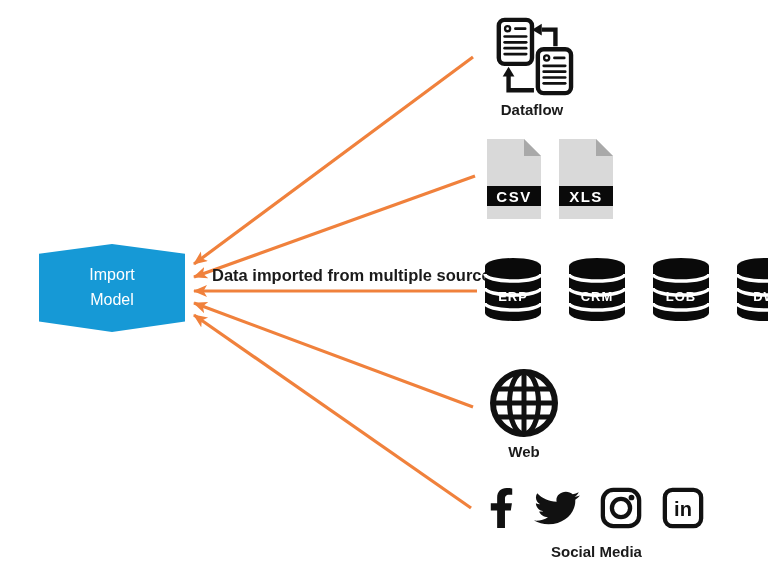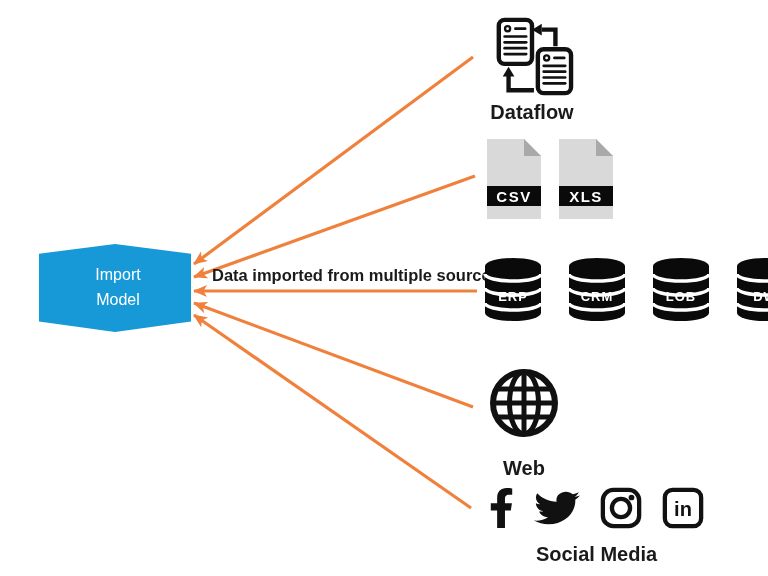--- a/index.html
+++ b/index.html
@@ -16,21 +16,21 @@
     left: 0; top: 0;
     width: 768px; height: 576px;
   }
   .arrows-layer line { stroke: #F0813C; stroke-width: 3.2; }
   .model-shape {
     position: absolute;
     left: 39px; top: 244px;
     width: 146px; height: 88px;
     background: #1699D6;
     clip-path: polygon(0% 11%, 50% 0%, 100% 11%, 100% 88%, 50% 100%, 0% 88%);
-    display: flex; align-items: center; justify-content: center; padding-left: 6px;
+    display: flex; align-items: center; justify-content: center;
   }
   .model-label {
     width: 72px;
     text-align: center;
     color: #ffffff;
     font-size: 16px;
     line-height: 1.55;
   }
   .caption {
     position: absolute;
@@ -39,31 +39,31 @@
     text-align: center;
     font-size: 16.5px;
     font-weight: bold;
     color: #1a1a1a;
     white-space: nowrap;
   }
   .group { position: absolute; display: flex; }
   .col { flex-direction: column; align-items: center; }
   .row { align-items: center; }
   .icon-label {
-    font-size: 20px;
+    font-size: 15px;
     font-weight: bold;
     color: #1a1a1a;
     text-align: center;
   }
   .dataflow-group { left: 486px; top: 16px; width: 92px; }
   .dataflow-group .icon-label { margin-top: 3px; }
   .files-group { left: 487px; top: 139px; gap: 18px; }
   .db-group { left: 483px; top: 256px; gap: 24px; }
   .web-group { left: 486px; top: 367px; width: 76px; }
-  .web-group .icon-label { margin-top: 18px; }
+  .web-group .icon-label { margin-top: 4px; }
   .social-group { left: 489px; top: 486px; }
   .social-row { display: flex; flex-direction: row; align-items: center; gap: 20px; height: 44px; }
   .social-group .icon-label { margin-top: 13px; width: 100%; }
   .file-label-text, .db-label-text {
     font-family: "Liberation Sans", sans-serif;
     font-weight: bold;
     fill: #ffffff;
   }
   .file-label-text { font-size: 15px; letter-spacing: 1.5px; }
   .db-label-text { font-size: 13px; letter-spacing: 1px; }

